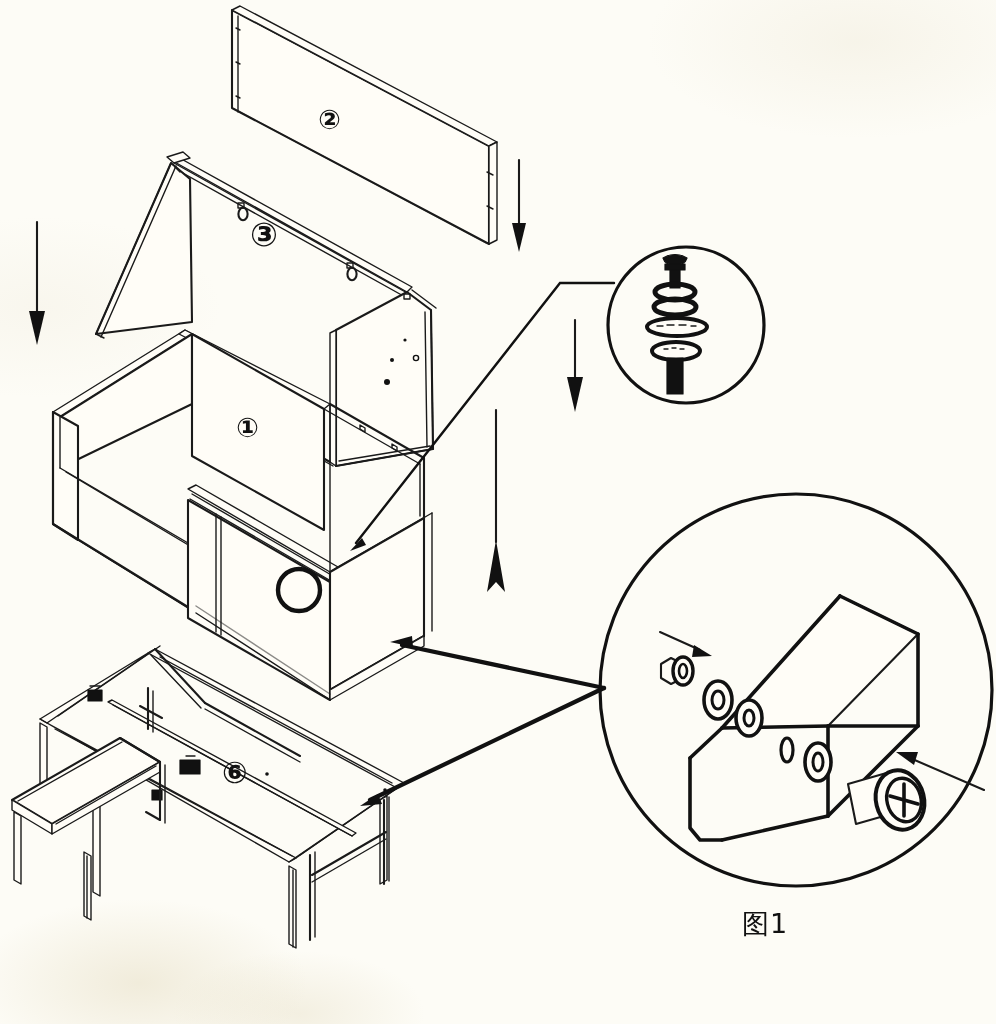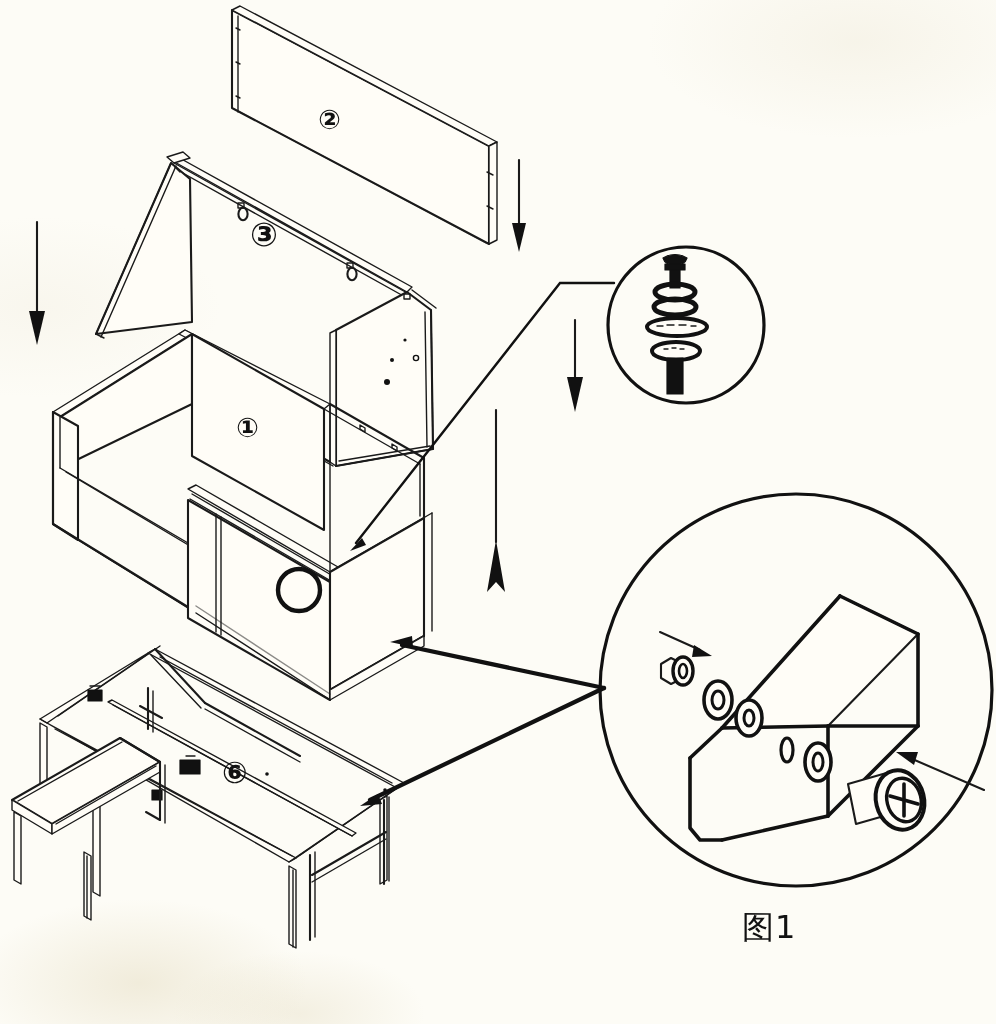--- a/index.html
+++ b/index.html
@@ -28,21 +28,21 @@
       radial-gradient(ellipse 260px 130px at 4% 30%, rgba(216,206,176,.12), rgba(216,206,176,0) 70%);
   }
   #art {
     position: absolute;
     inset: 0;
   }
   .caption {
     position: absolute;
     left: 742px;
     top: 906px;
-    font-size: 32px;
+    font-size: 27px;
     letter-spacing: 1px;
     color: #111;
     font-family: "DejaVu Sans", "Liberation Sans", sans-serif;
     white-space: nowrap;
   }
   .cnum {
     position: absolute;
     color: #111;
     font-family: "DejaVu Sans", "Liberation Sans", sans-serif;
     font-weight: 700;

